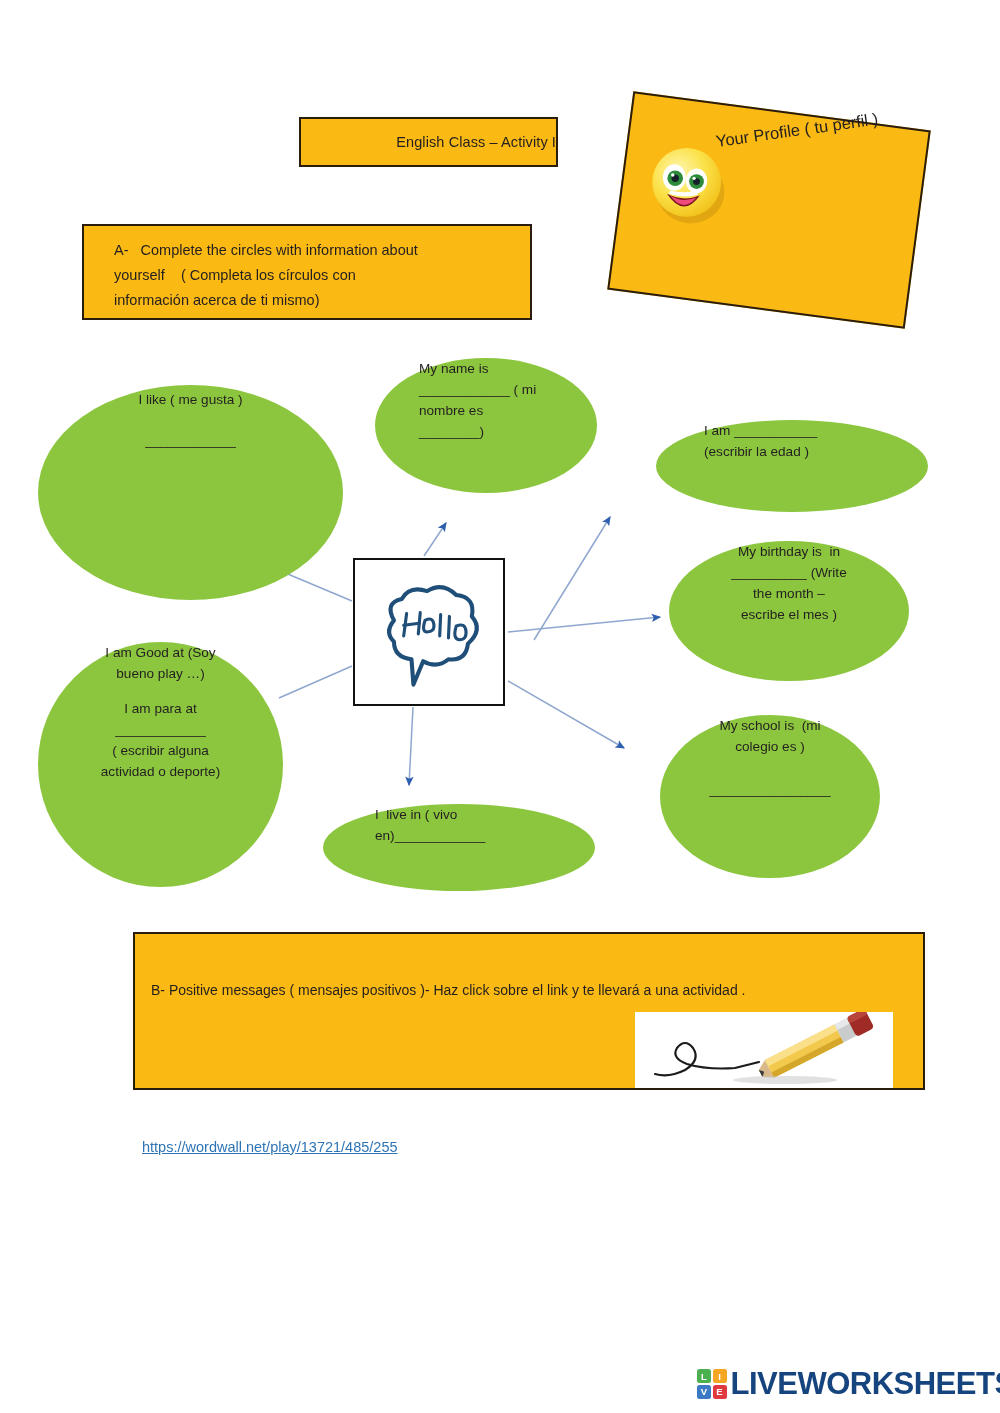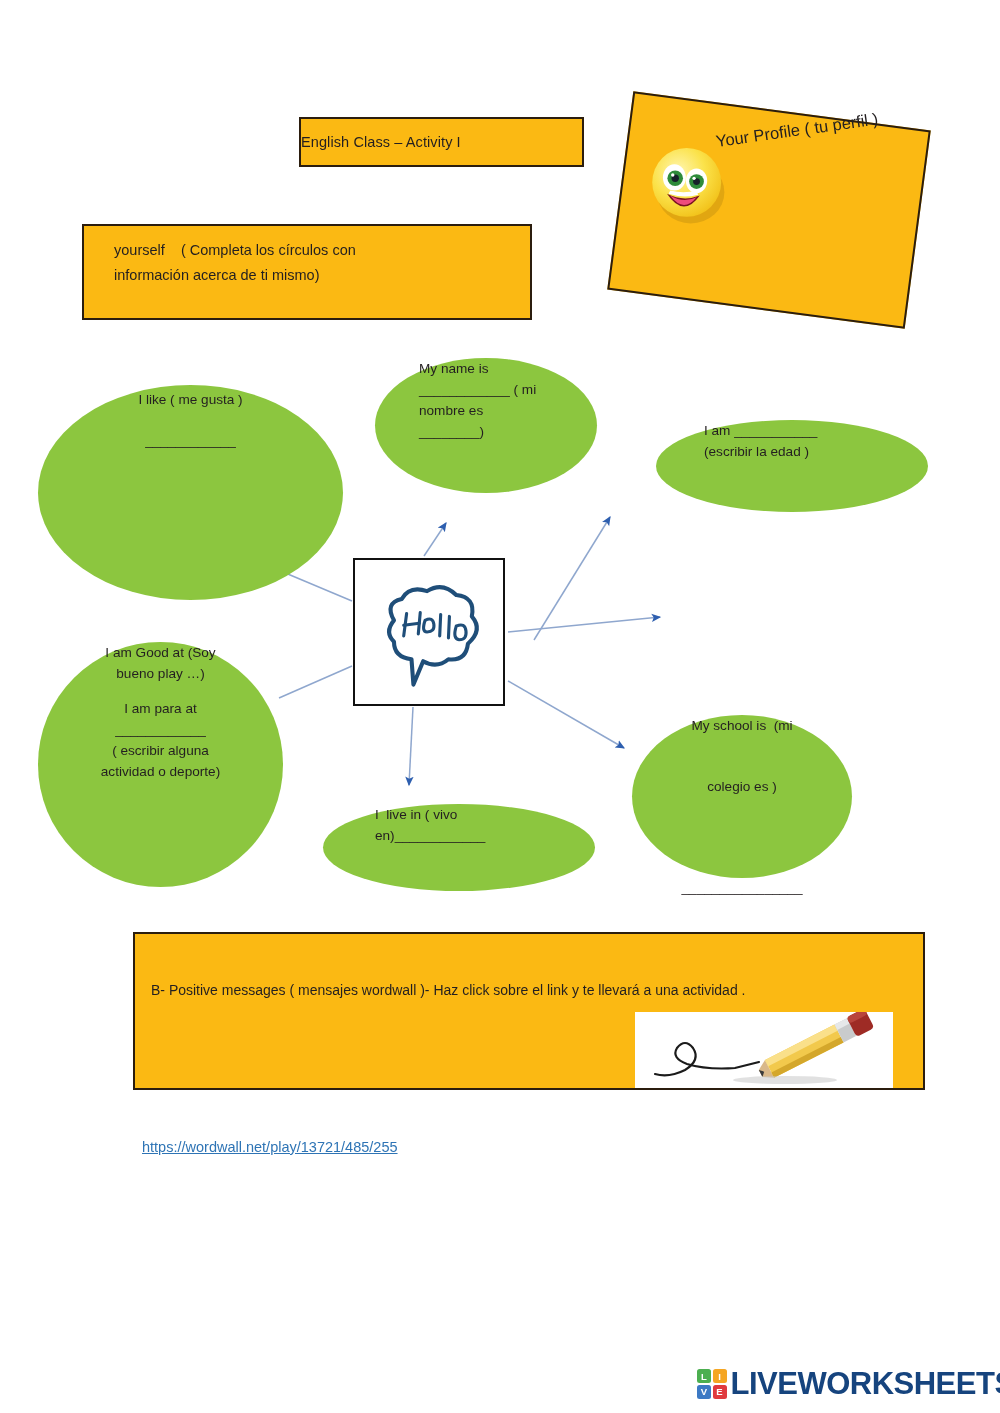--- a/index.html
+++ b/index.html
@@ -22,25 +22,25 @@
   
   .orange-box {
     position: absolute;
     background: #FBB913;
     border: 2px solid #2b1d0e;
     box-sizing: border-box;
   }
   #title-box {
     left: 299px;
     top: 117px;
-    width: 285px;
+    width: 259px;
     height: 50px;
     display: flex;
     align-items: center;
-    justify-content: flex-start;
+    justify-content: flex-end;
   }
   #title-box .txt {
     font-size: 14.5px;
     color: #231f20;
     letter-spacing: .1px;
   }
 
   #instruction-box {
     left: 82px;
     top: 224px;
@@ -147,22 +147,22 @@
     left: 656px; top: 420px; width: 272px; height: 92px;
     padding: 0 0 0 48px; align-items: flex-start; text-align: left;
   }
 
   #shape-birthday {
     left: 669px; top: 541px; width: 240px; height: 140px;
     align-items: center; text-align: center;
   }
 
   #shape-school {
-    left: 632px; top: 715px; width: 220px; height: 163px;
-    align-items: center; text-align: center; gap: 40px;
+    left: 660px; top: 715px; width: 220px; height: 163px;
+    align-items: center; text-align: center;
   }
   #shape-school .gap { height: 22px; }
 
   #shape-goodat {
     left: 38px; top: 642px; width: 245px; height: 245px;
     align-items: center; text-align: center;
   }
   #shape-goodat .gap { height: 14px; }
 
   #shape-live {
@@ -257,20 +257,21 @@
       <line x1="508" y1="681" x2="624" y2="748"></line>
       <line x1="413" y1="707" x2="409" y2="785"></line>
     </g>
   </svg>
 
   <div class="orange-box" id="title-box">
     <span class="txt">English Class – Activity I</span>
   </div>
 
   <div class="orange-box" id="instruction-box">
+    <div class="instr-line first">A-   Complete the circles with information about</div>
     <div class="instr-line">yourself    ( Completa los círculos con</div>
     <div class="instr-line">información acerca de ti mismo)</div>
   </div>
 
   <div id="profile-banner">
     <svg id="smiley" viewBox="0 0 100 100" xmlns="http://www.w3.org/2000/svg">
       <defs>
         <radialGradient id="smg" cx="38%" cy="34%" r="70%">
           <stop offset="0%" stop-color="#FFF6B0"></stop>
           <stop offset="55%" stop-color="#FBE24A"></stop>
@@ -305,20 +306,26 @@
     <div class="line">____________ ( mi</div>
     <div class="line">nombre es</div>
     <div class="line">________)</div>
   </div>
 
   <div class="green-shape" id="shape-age">
     <div class="line">I am ___________</div>
     <div class="line">(escribir la edad )</div>
   </div>
 
+  <div class="green-shape" id="shape-birthday">
+    <div class="line">My birthday is  in</div>
+    <div class="line">__________ (Write</div>
+    <div class="line">the month –</div>
+    <div class="line">escribe el mes )</div>
+  </div>
 
   <div class="green-shape" id="shape-school">
     <div class="line">My school is  (mi</div>
     <div class="line">colegio es )</div>
     <div class="gap"></div>
     <div class="line">________________</div>
   </div>
 
   <div class="green-shape" id="shape-goodat">
     <div class="line">I am Good at (Soy</div>
@@ -346,21 +353,21 @@
         <path d="M67,54 L65,76"></path>
         <path d="M72,62 Q80,58 81,66 Q82,74 74,74 Q68,74 72,62"></path>
         <path d="M88,56 L87,78"></path>
         <path d="M97,58 L96,80"></path>
         <path d="M104,68 Q113,64 114,73 Q115,82 107,82 Q100,81 104,68"></path>
       </g>
     </svg>
   </div>
 
   <div class="orange-box" id="section-b-box">
-    <div id="section-b-text">B-  Positive messages ( mensajes wordwall )- Haz click sobre el link y te llevará a una actividad .</div>
+    <div id="section-b-text">B-  Positive messages ( mensajes positivos )- Haz click sobre el link y te llevará a una actividad .</div>
     <div id="pencil-image">
       <svg width="100%" height="100%" viewBox="0 0 258 76" xmlns="http://www.w3.org/2000/svg">
         <path d="M20,62 Q34,66 50,58 Q66,48 58,36 Q50,26 42,36 Q36,46 52,52
                  Q72,58 100,56 L124,50" fill="none" stroke="#1b1b1b" stroke-width="2.2" stroke-linecap="round"></path>
         <g transform="rotate(-27 180 36)">
           <polygon points="120,30 130,24 130,44 120,38" fill="#d9b88a"></polygon>
           <polygon points="120,30 124,34 120,38" fill="#3a3a3a"></polygon>
           <rect x="130" y="24" width="78" height="20" fill="#F2C94C"></rect>
           <rect x="130" y="24" width="78" height="7" fill="#FAE08A"></rect>
           <rect x="130" y="38" width="78" height="6" fill="#D4A72B"></rect>

